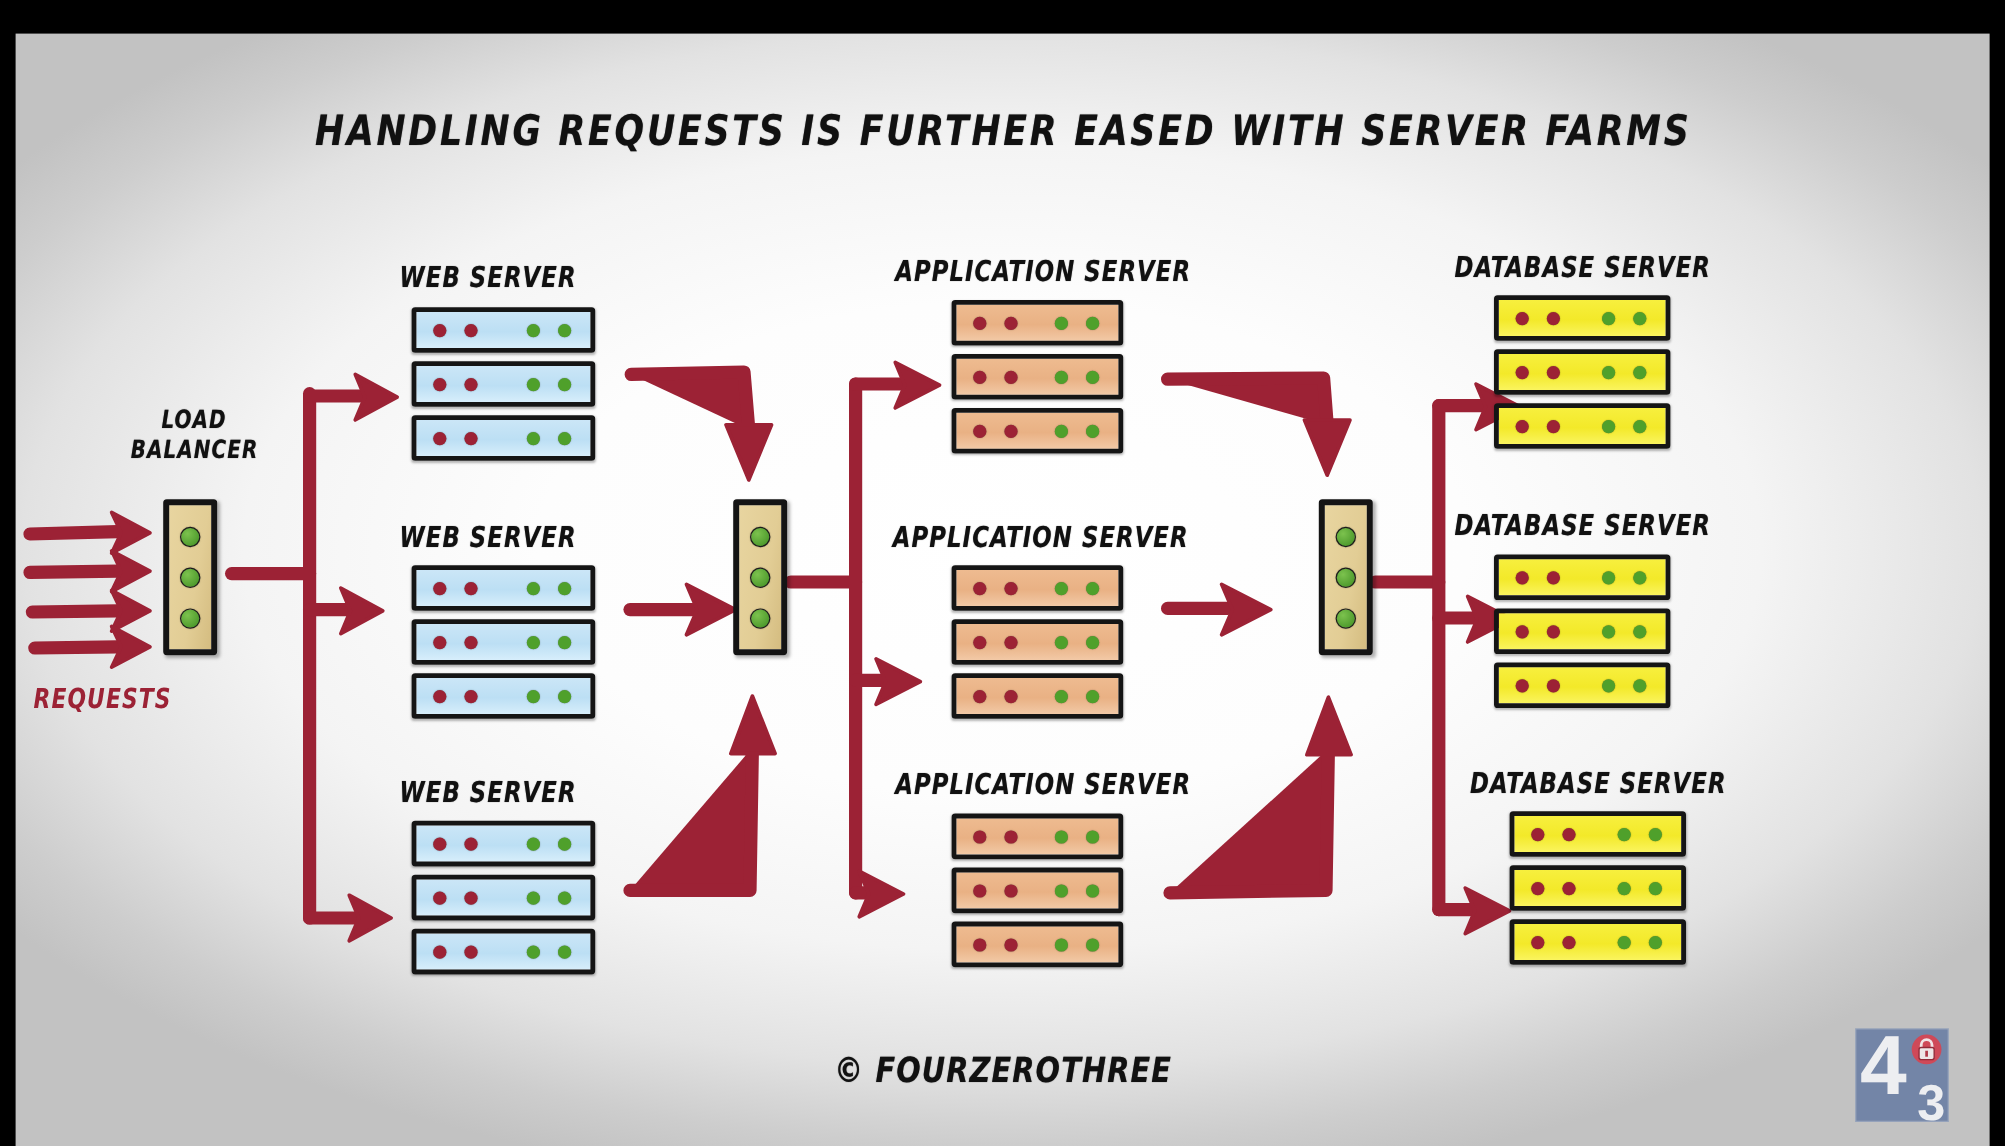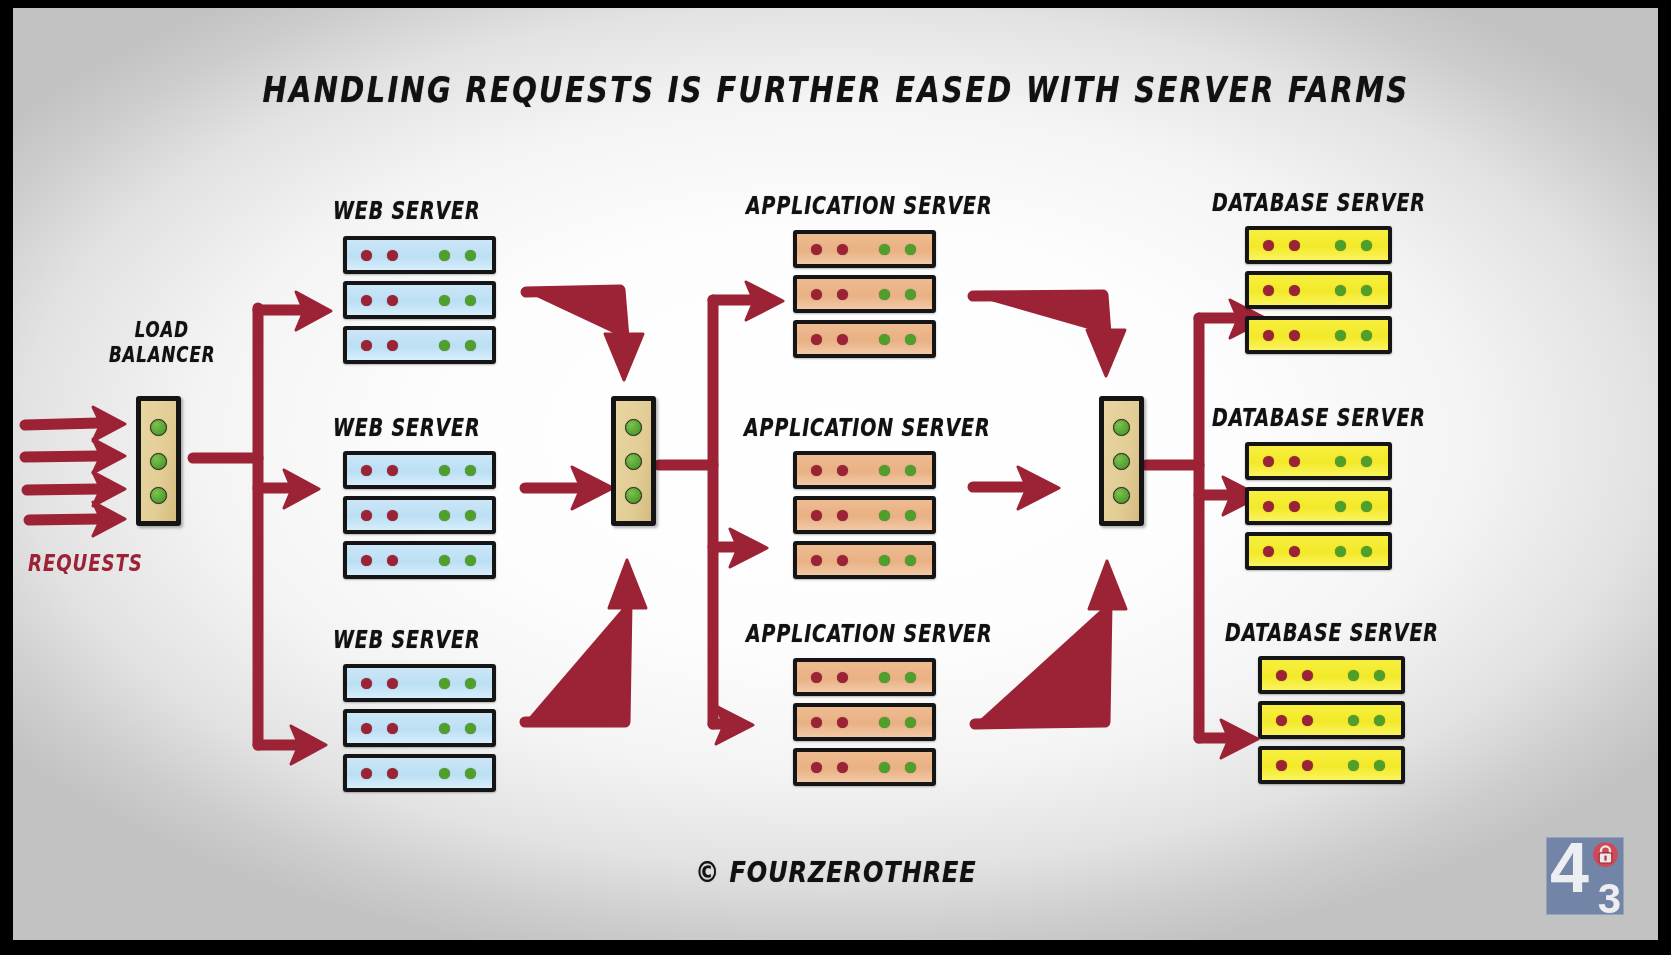--- a/index.html
+++ b/index.html
@@ -4,21 +4,21 @@
 <title>Server Farms Diagram</title>
 <style>
   html,body{margin:0;padding:0;background:#000;}
   body{
     font-family:"DejaVu Sans", sans-serif;
     width:1671px;height:955px;overflow:hidden;
   }
   #frame{
     position:relative;width:1671px;height:955px;
     background:#000;box-sizing:border-box;
-    padding:8px 13px 11px 13px;
+    padding:28px 13px 11px 13px;
   }
   #canvas{
     position:relative;width:1645px;height:932px;overflow:hidden;
     background:
       radial-gradient(ellipse 62% 58% at 50% 46%, #ffffff 0%, #fdfdfd 38%, #f4f4f4 62%, #e2e2e2 80%, #cdcdcd 92%, #c2c2c2 100%);
   }
   #svg{position:absolute;left:0;top:0;width:1645px;height:932px;}
 
   
   .lbl{

